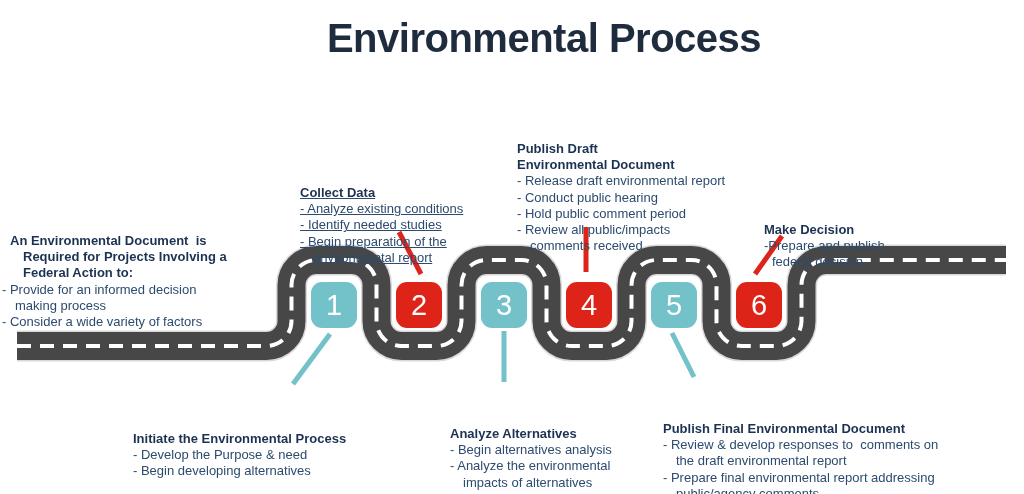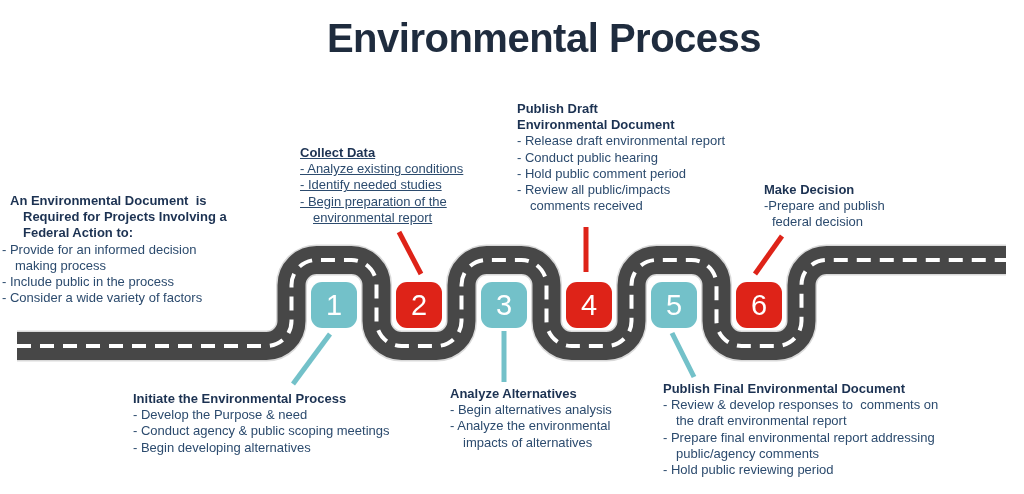--- a/index.html
+++ b/index.html
@@ -19,21 +19,21 @@
   }
   .road{position:absolute;left:0;top:0;width:1024px;height:494px;}
   .badge{
     position:absolute;top:282px;width:46px;height:46px;
     border-radius:11px;
     display:flex;align-items:center;justify-content:center;
     color:#ffffff;font-size:29px;font-weight:300;line-height:1;
   }
   .badge.teal{background:#73c1c9;}
   .badge.red{background:#de2318;}
-  .tblock{position:absolute;font-size:13px;line-height:16.2px;color:#2c4b6e;}
+  .tblock{position:absolute;font-size:13px;line-height:16.2px;color:#2c4b6e;margin-top:40px;}
   .h-line{font-weight:700;color:#1c3252;white-space:pre;}
   .b-line{white-space:pre;padding-left:13px;text-indent:-13px;}
   .b-line.cont{text-indent:0;}
   .hang .h-cont{margin-left:13px;}
   .intro-head{margin-left:8px;}
   .tight .b-line{padding-left:8px;text-indent:-8px;}
   .tight .b-line.cont{text-indent:0;}
 </style>
 </head>
 <body>
@@ -75,32 +75,30 @@
 
   <div class="tblock hang" style="left:2px;top:193px;">
     <div class="intro-head">
         <div class="h-line">An Environmental Document  is</div>
         <div class="h-line h-cont">Required for Projects Involving a</div>
         <div class="h-line h-cont">Federal Action to:</div>
       </div>
     <div>
         <div class="b-line">- Provide for an informed decision</div>
         <div class="b-line cont">making process</div>
-        <div class="b-line">- Include public in the process</div>
         <div class="b-line">- Consider a wide variety of factors</div>
       </div>
   </div>
 
   <div class="tblock" style="left:133px;top:391px;">
     <div>
         <div class="h-line">Initiate the Environmental Process</div>
       </div>
     <div>
         <div class="b-line">- Develop the Purpose &amp; need</div>
-        <div class="b-line">- Conduct agency &amp; public scoping meetings</div>
         <div class="b-line">- Begin developing alternatives</div>
       </div>
   </div>
 
   <div class="tblock" style="left:300px;top:145px;text-decoration:underline;">
     <div>
         <div class="h-line">Collect Data</div>
       </div>
     <div>
         <div class="b-line">- Analyze existing conditions</div>

